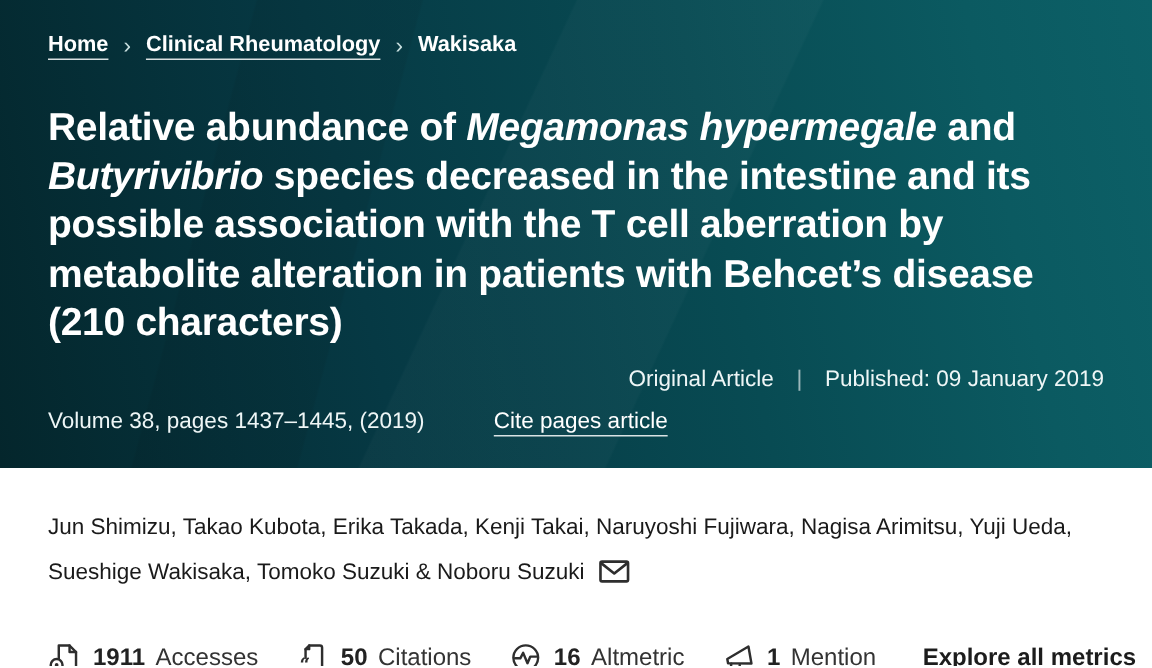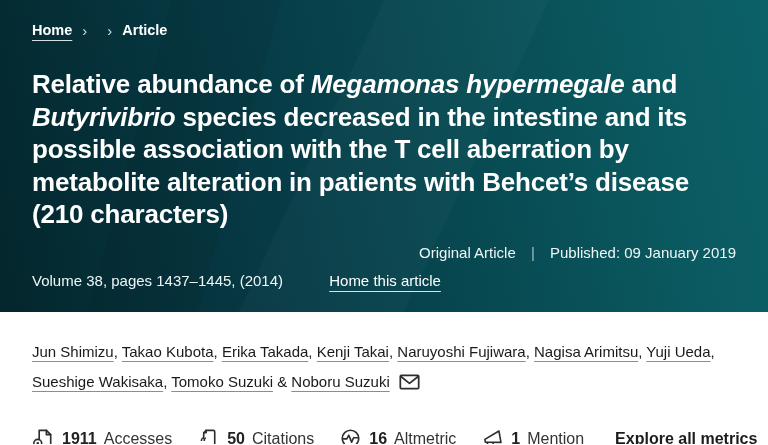--- a/index.html
+++ b/index.html
@@ -37,21 +37,21 @@
   .meta1 .pipe{margin:0 11px;color:rgba(255,255,255,.6);}
   .meta2{margin-top:11px;font-size:15px;color:#eef6f6;}
   .meta2 .cite{
     margin-left:42px;color:#fff;text-decoration:underline;text-underline-offset:5px;
     text-decoration-thickness:1px;text-decoration-color:rgba(255,255,255,.85);cursor:pointer;
   }
   
   .content{padding:25px 32px 0 32px;color:#1c1c1c;}
   .authors{margin:0;font-size:15px;line-height:30px;color:#1a1a1a;max-width:706px;}
   .authors a{
-    color:#1a1a1a;text-decoration:underline;text-underline-offset:4px;
+    color:#1a1a1a;text-underline-offset:4px;
     text-decoration-thickness:1px;text-decoration-color:#8d8d8d;cursor:pointer;white-space:nowrap;
   }
   .authors .sep{color:#1a1a1a;}
   .mail{display:inline-block;vertical-align:-3px;margin-left:9px;cursor:pointer;}
   .metrics{
     margin-top:27px;display:flex;align-items:center;gap:25px;
     font-size:16px;color:#333;white-space:nowrap;
   }
   .metric{display:flex;align-items:center;gap:7px;}
   .metric .num{font-weight:700;color:#222;}
@@ -69,35 +69,36 @@
 </head>
 <body>
 
 <div class="page">
 
   <section class="hero">
 
     <nav class="breadcrumb">
       <a>Home</a>
       <span class="crumb-sep">›</span>
+      <a>Clinical Rheumatology</a>
       <span class="crumb-sep">›</span>
-      <span class="current">Article</span>
+      <span class="current">Wakisaka</span>
     </nav>
 
     <h1 class="title"><span>Relative abundance of </span><span class="it">Megamonas hypermegale</span><span> and </span><span class="it">Butyrivibrio</span><span> species decreased in the intestine and its possible association with the T cell aberration by metabolite alteration in patients with Behcet’s disease (210 characters)</span></h1>
 
     <div class="meta1">
       <span>Original Article</span>
       <span class="pipe">|</span>
       <span>Published: 09 January 2019</span>
     </div>
 
     <div class="meta2">
-      <span>Volume 38, pages 1437–1445, (2014)</span>
-      <a class="cite">Home this article</a>
+      <span>Volume 38, pages 1437–1445, (2019)</span>
+      <a class="cite">Cite pages article</a>
     </div>
 
   </section>
 
   <section class="content">
 
     <p class="authors"><a>Jun Shimizu</a><span class="sep">, </span><a>Takao Kubota</a><span class="sep">, </span><a>Erika Takada</a><span class="sep">, </span><a>Kenji Takai</a><span class="sep">, </span><a>Naruyoshi Fujiwara</a><span class="sep">, </span><a>Nagisa Arimitsu</a><span class="sep">, </span><a>Yuji Ueda</a><span class="sep">, </span><a>Sueshige Wakisaka</a><span class="sep">, </span><a>Tomoko Suzuki</a><span class="sep"> &amp; </span><a>Noboru Suzuki</a><span class="mail"><svg class="mi" width="21" height="16" viewBox="0 0 24 18" style="stroke-width:2">
             <rect x="1.5" y="1.5" width="21" height="15" rx="1.2"></rect>
             <path d="M2.5 3 L12 10.5 L21.5 3"></path>
           </svg></span></p>

